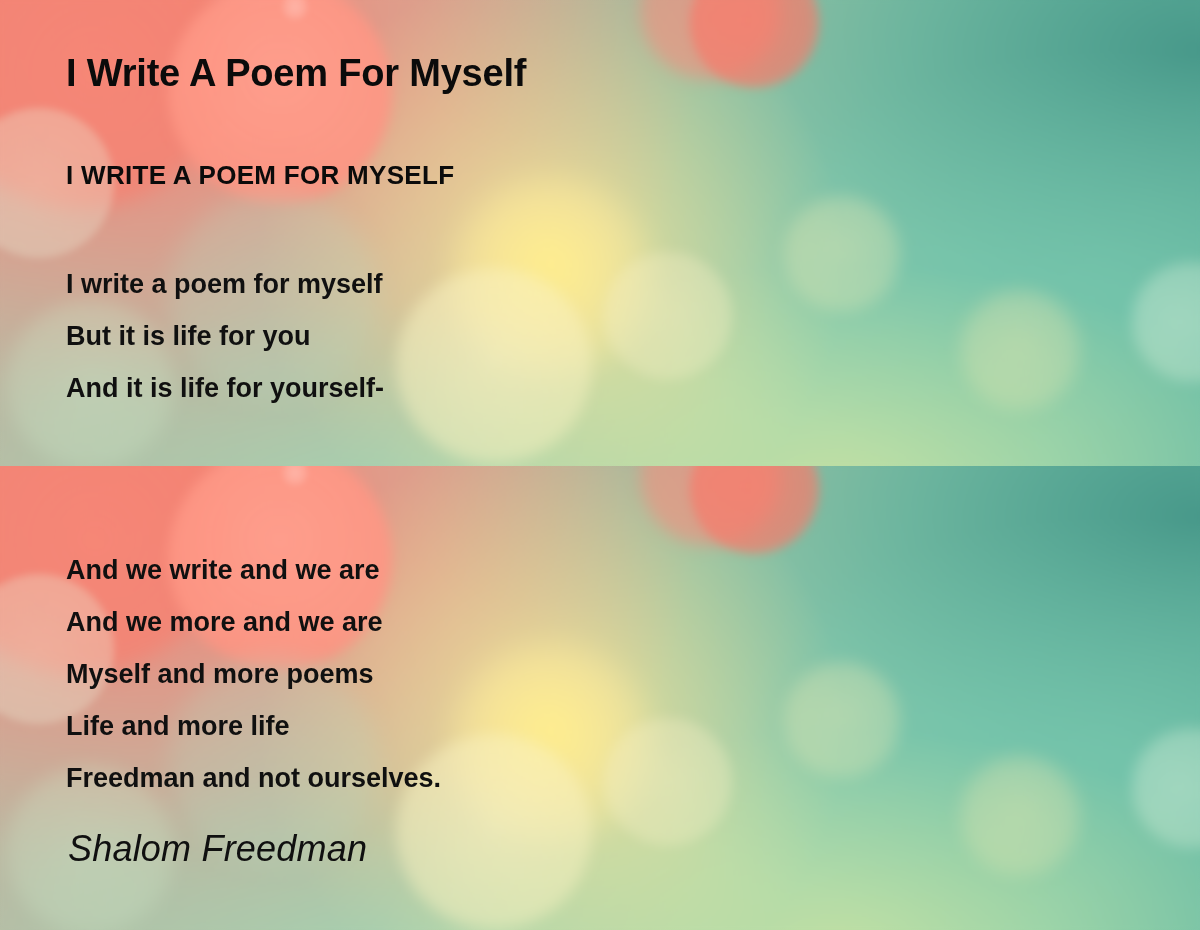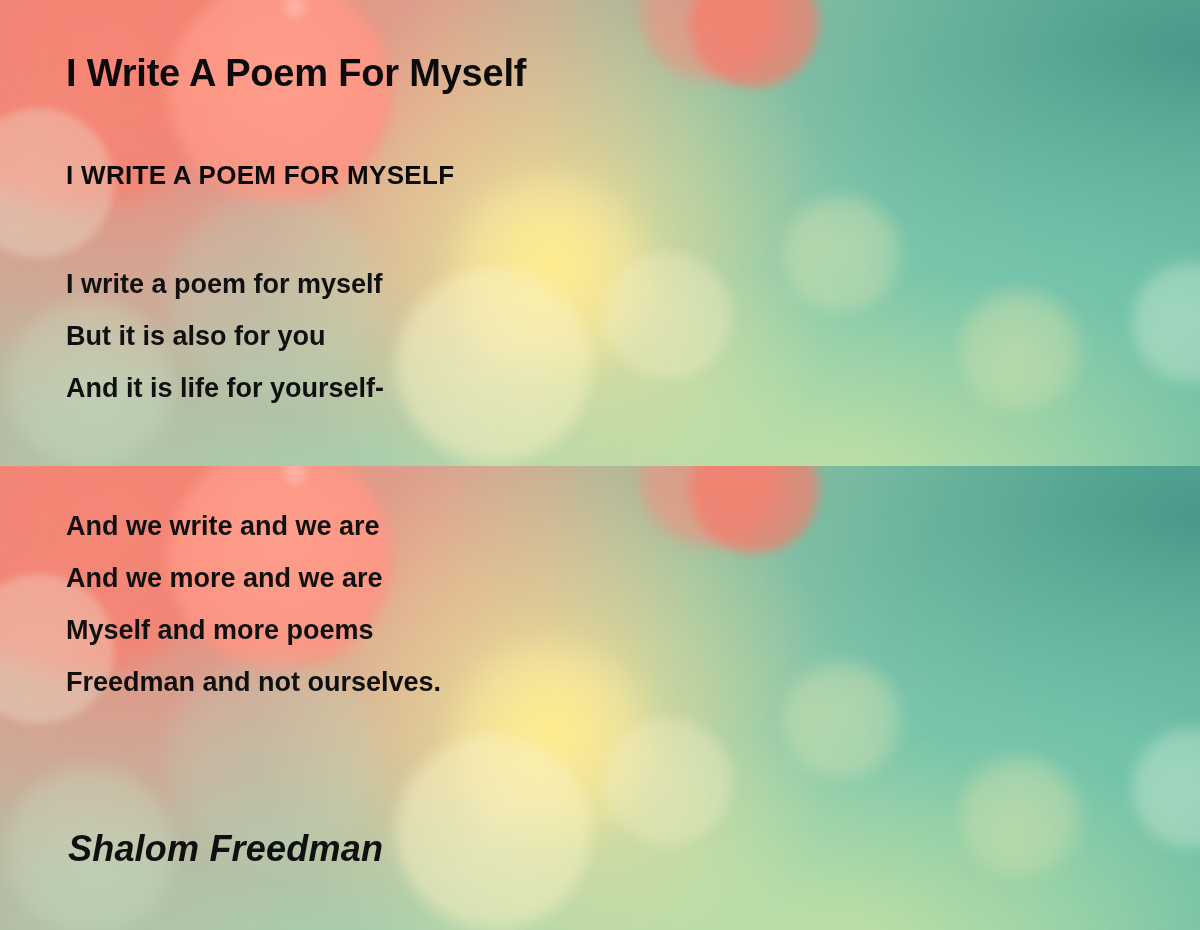--- a/index.html
+++ b/index.html
@@ -276,37 +276,37 @@
     color: #0b0b0b;
     letter-spacing: 0.3px;
     white-space: nowrap;
   }
 
   .stanza {
     position: absolute;
     left: 66px;
   }
   .stanza.one { top: 258px; }
-  .stanza.two { top: 500px; }
+  .stanza.two { top: 544px; }
 
   .poem-line {
     font-size: 27px;
     font-weight: bold;
     color: #101010;
     line-height: 52px;
     white-space: nowrap;
   }
 
   .poem-author {
     position: absolute;
     left: 68px;
     top: 828px;
     font-size: 36px;
     font-style: italic;
-    font-weight: bold;
+    font-weight: normal;
     color: #101010;
     letter-spacing: 0.2px;
     white-space: nowrap;
   }
 </style>
 </head>
 <body>
 
 <div id="poem-card">
 
@@ -359,28 +359,29 @@
   </div>
 
   <div class="content">
 
     <div class="poem-title">I Write A Poem For Myself</div>
 
     <div class="poem-subtitle">I WRITE A POEM FOR MYSELF</div>
 
     <div class="stanza one">
       <div class="poem-line">I write a poem for myself</div>
-      <div class="poem-line">But it is also for you</div>
+      <div class="poem-line">But it is life for you</div>
       <div class="poem-line">And it is life for yourself-</div>
     </div>
 
     <div class="stanza two">
       <div class="poem-line">And we write and we are</div>
       <div class="poem-line">And we more and we are</div>
       <div class="poem-line">Myself and more poems</div>
+      <div class="poem-line">Life and more life</div>
       <div class="poem-line">Freedman and not ourselves.</div>
     </div>
 
     <div class="poem-author">Shalom Freedman</div>
 
   </div>
 
 </div>
 
 </body></html>

